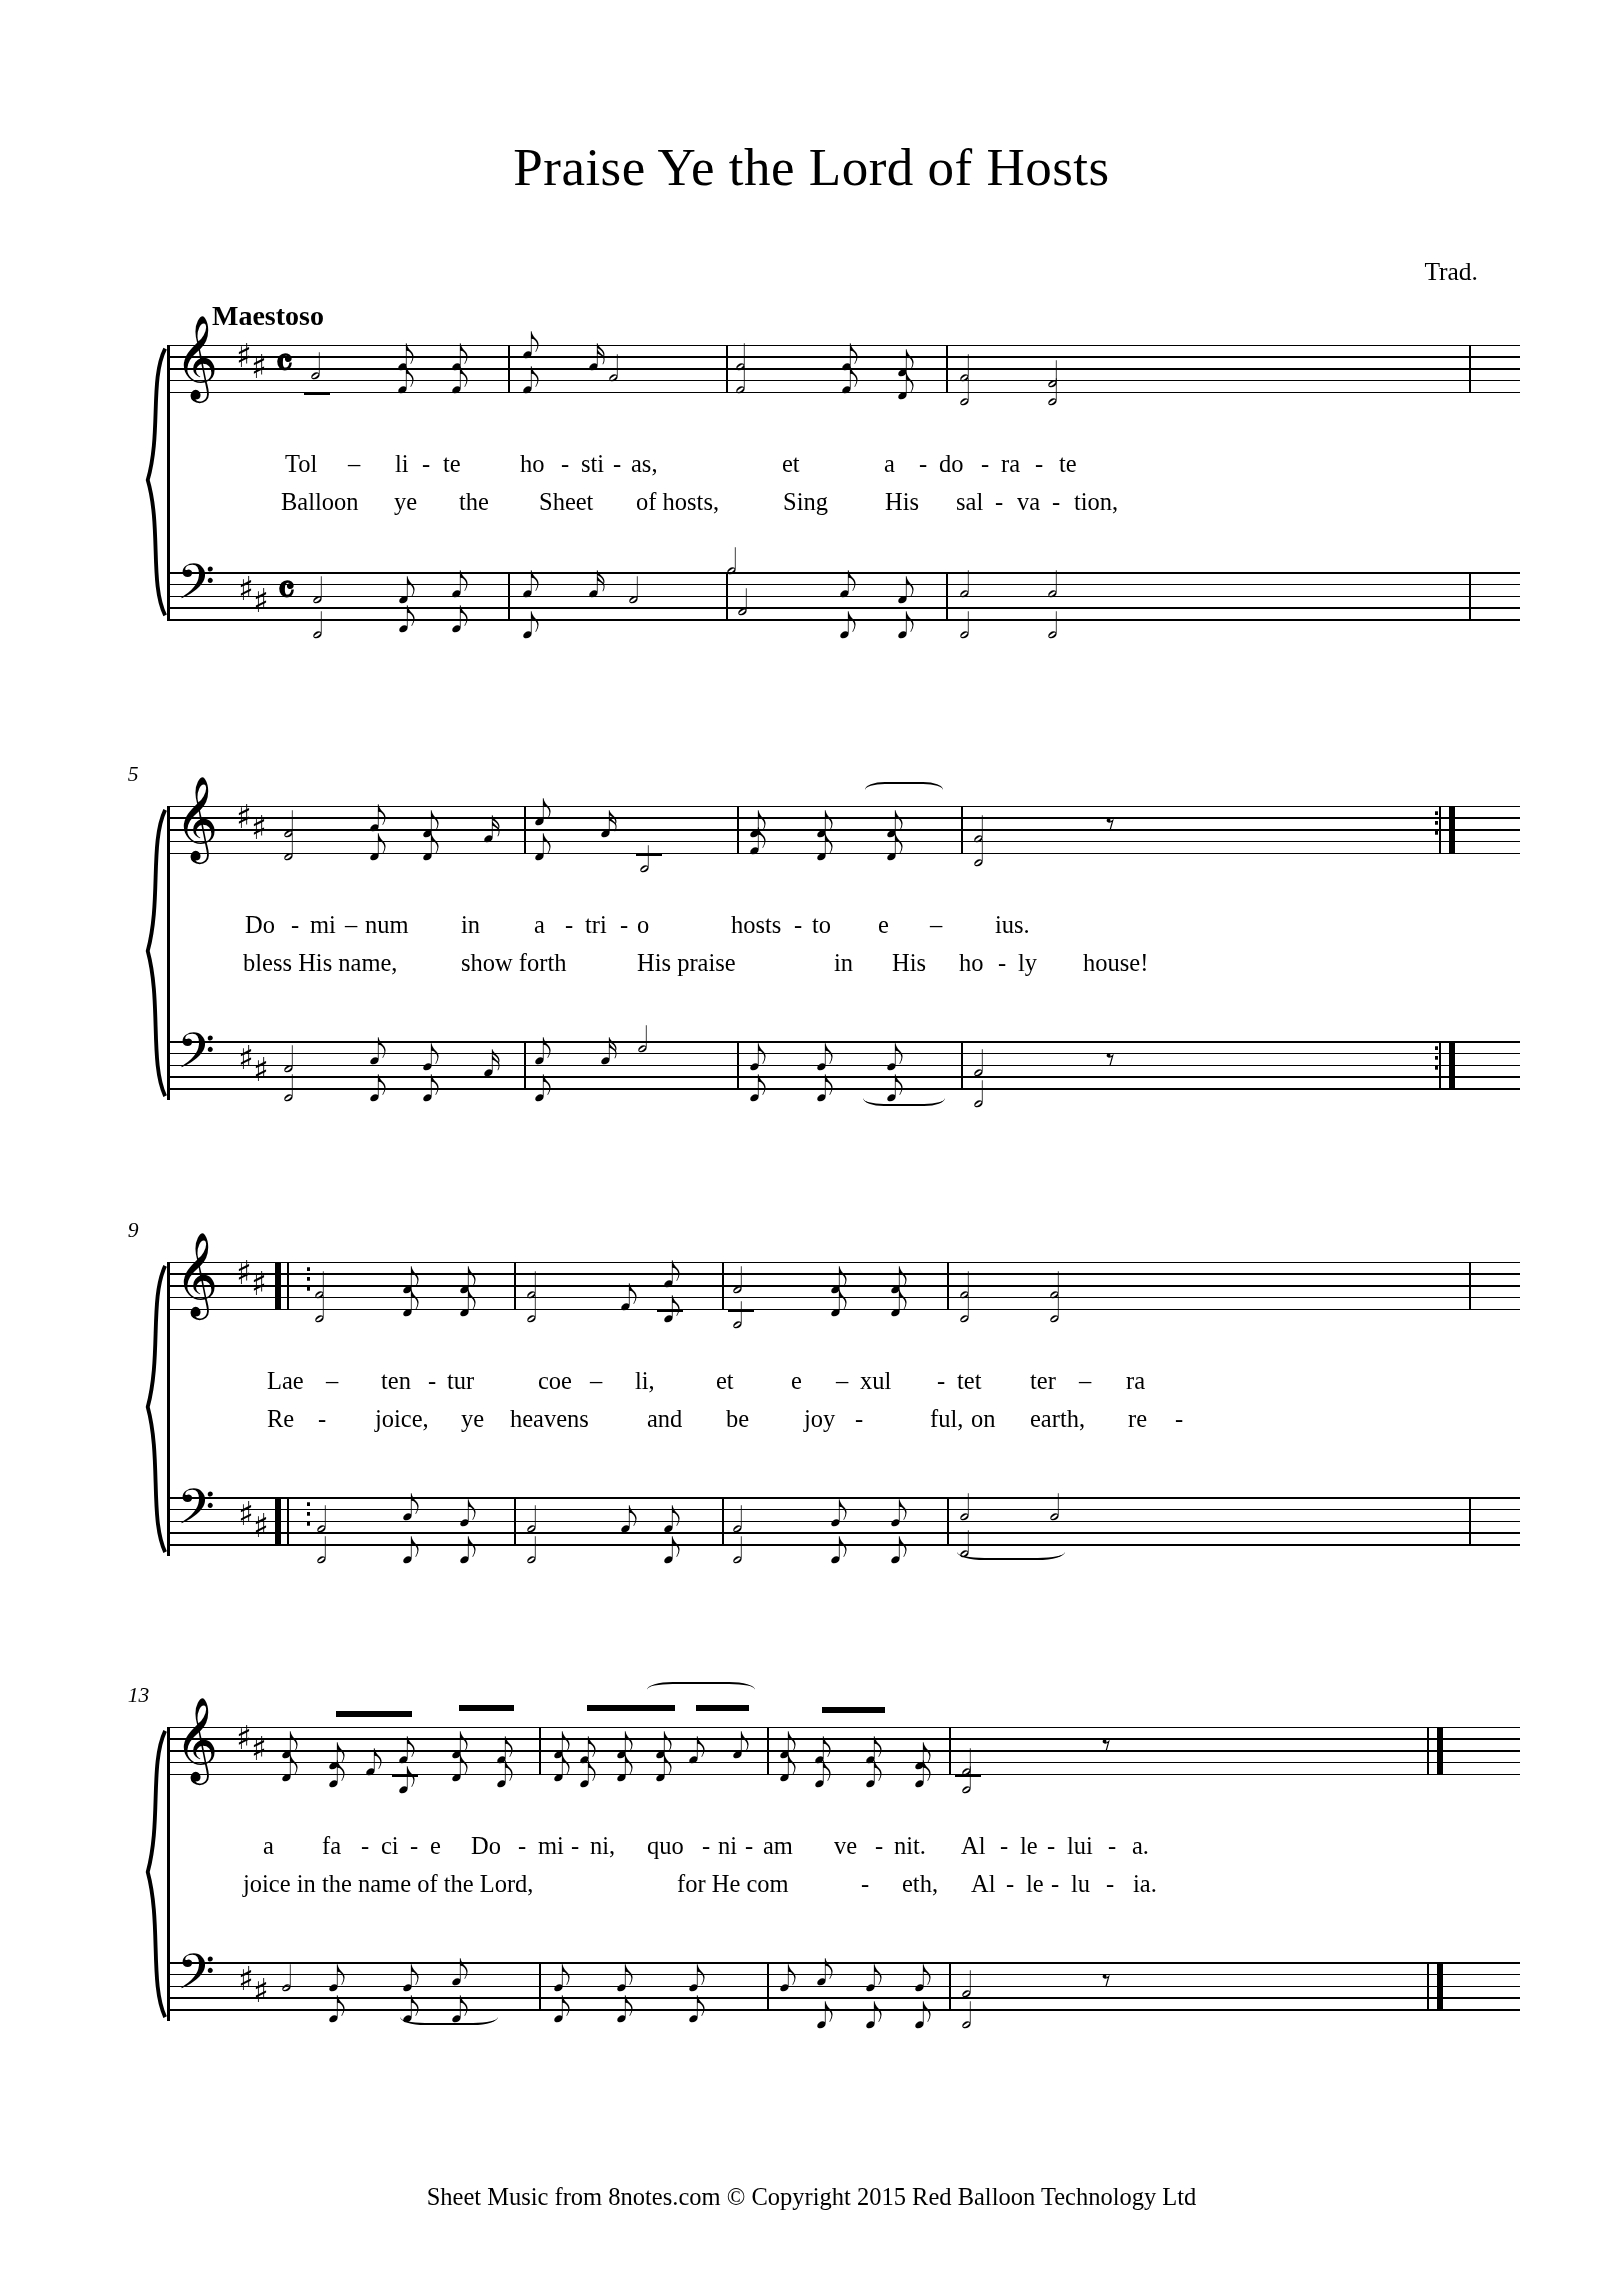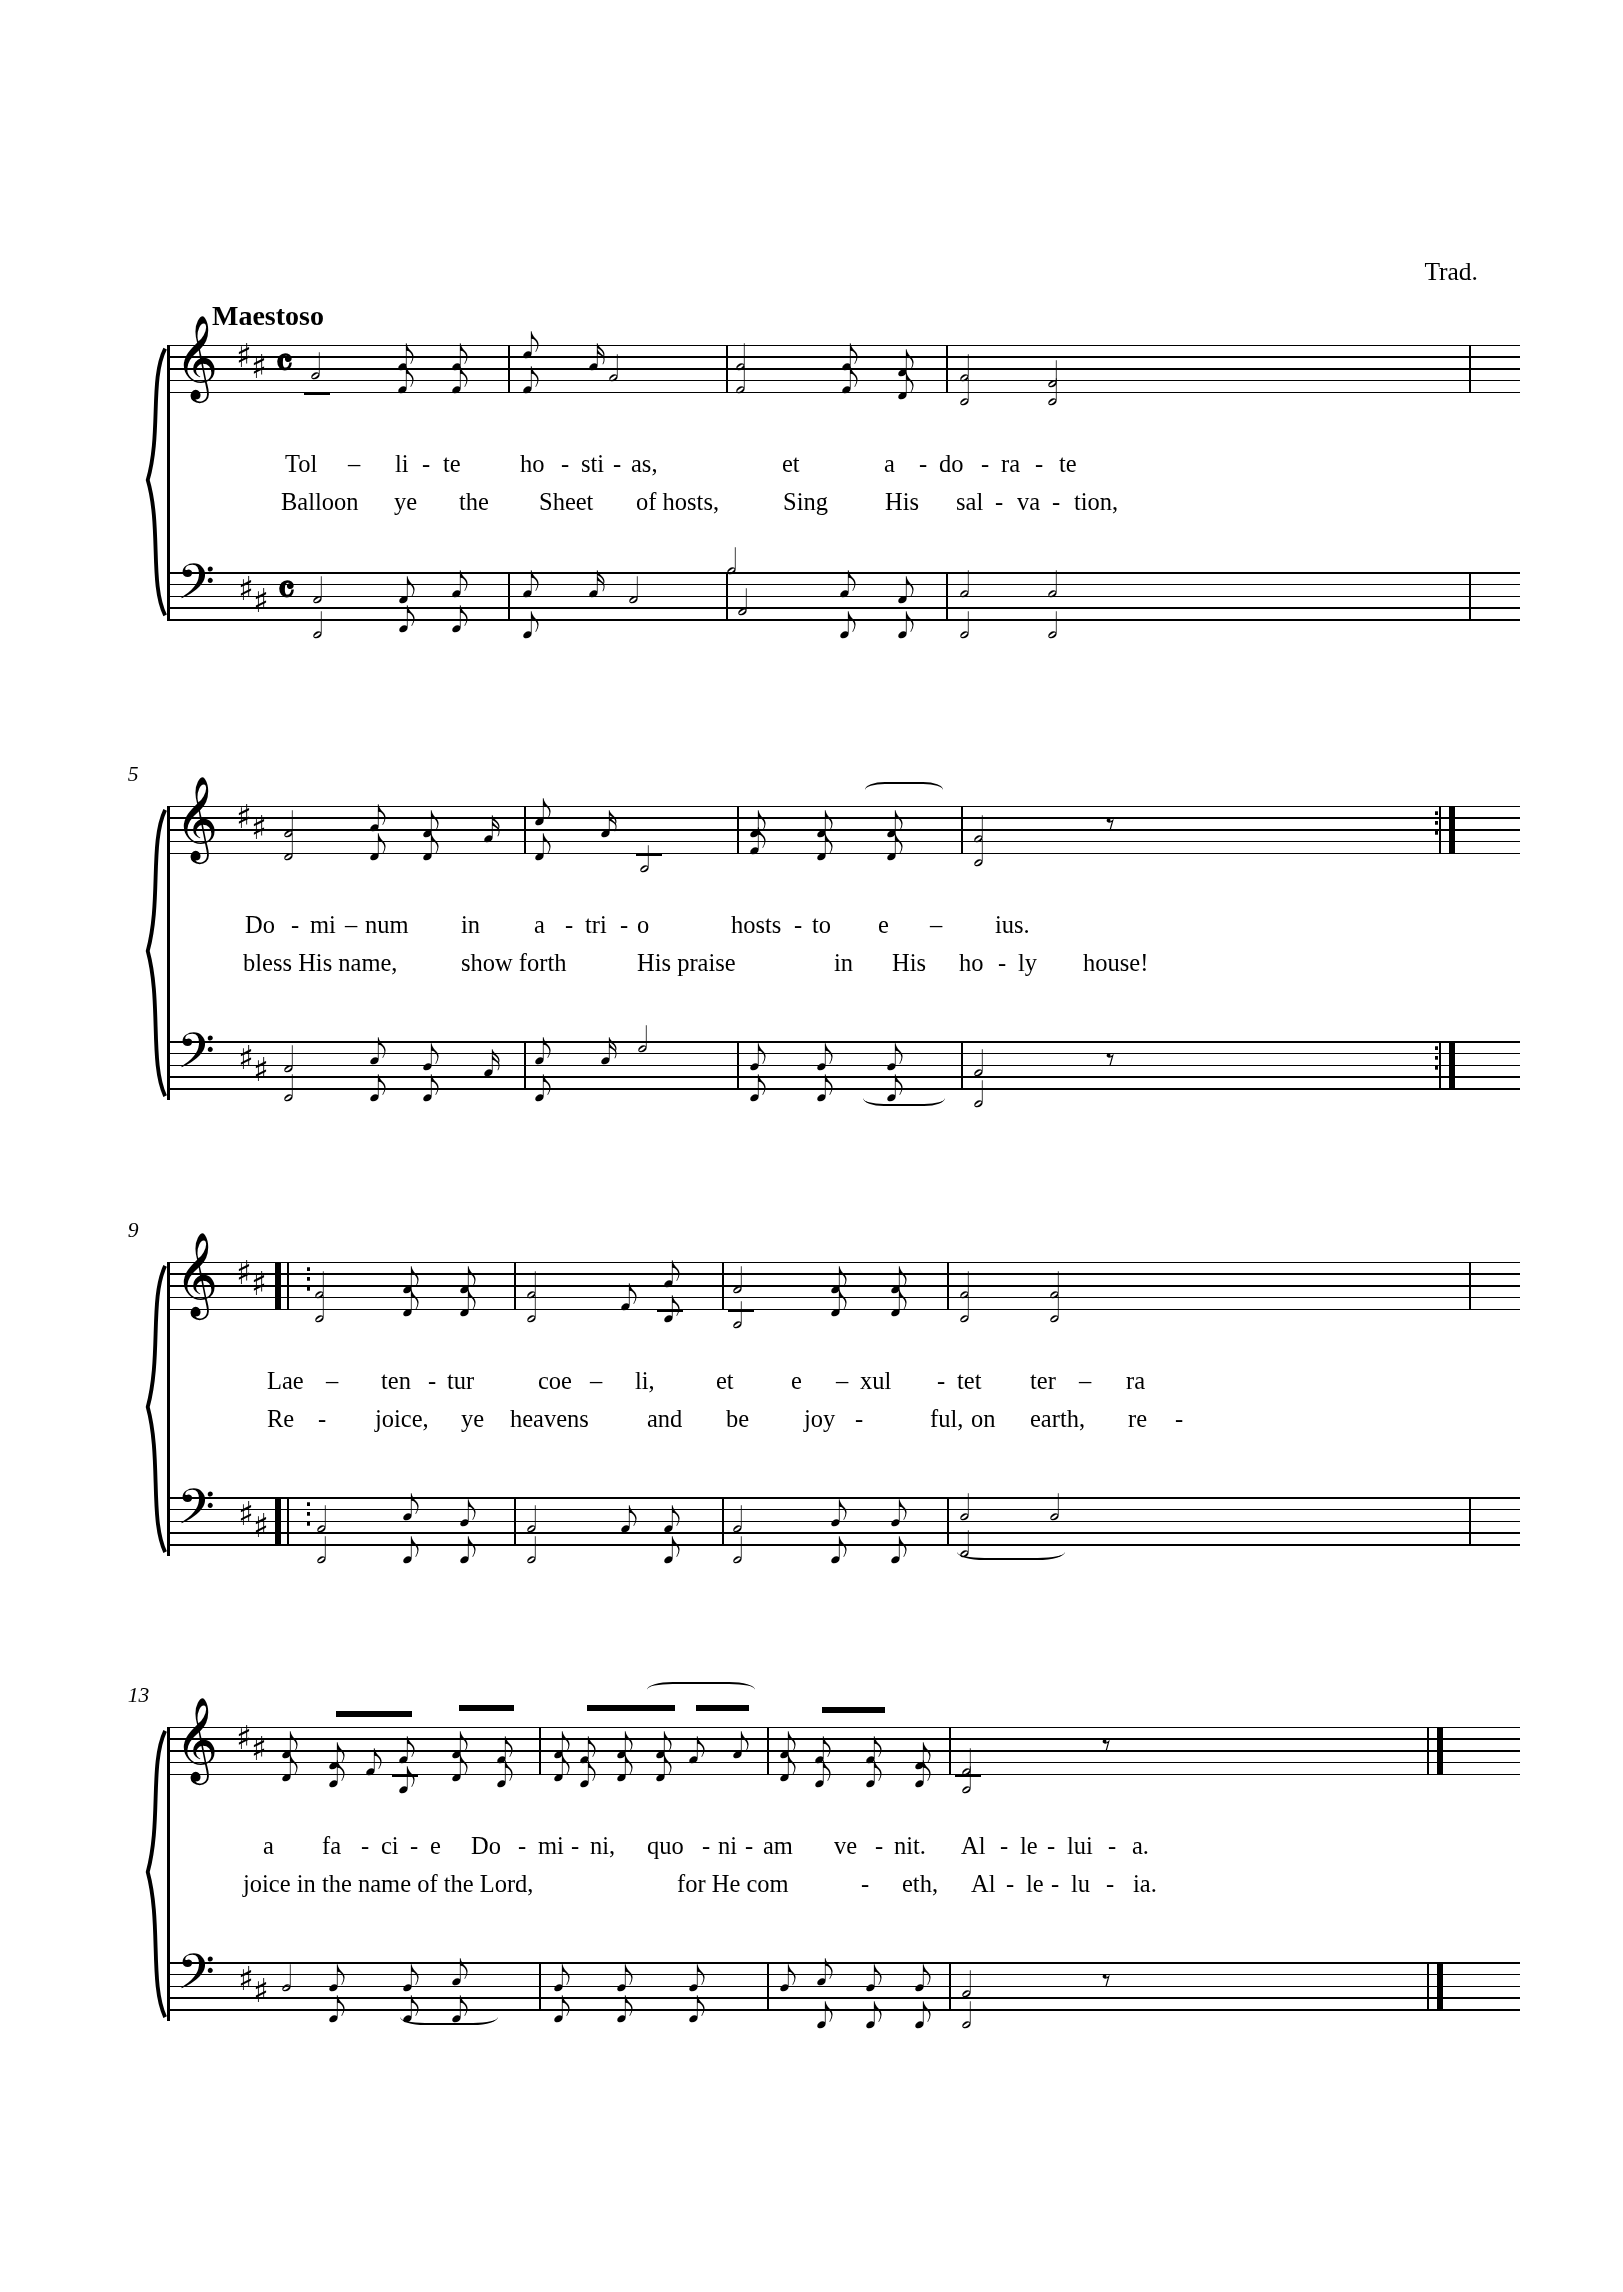--- a/index.html
+++ b/index.html
@@ -175,20 +175,21 @@
     font-size: 29px;
     font-family: "DejaVu Sans", sans-serif;
     line-height: 1;
   }
 </style>
 </head>
 <body>
 
 <div class="page">
 
+  <div class="title">Praise Ye the Lord of Hosts</div>
   <div class="composer">Trad.</div>
 
   <div class="system" style="top:323px; height:314px;">
     <div class="tempo" style="left:94px; top:-23.5px;">Maestoso</div>
 
     <div class="brace" style="top:21.6px;">
       <svg width="29" height="274" viewBox="0 0 30 280">
         <path d="M26 2 C10 34 22 90 8 138 C22 186 10 246 26 278" stroke="#000" stroke-width="4" fill="none"></path>
       </svg>
     </div>
@@ -691,14 +692,15 @@
     <div class="note" style="left:796px; top:257px;">𝅘𝅥𝅮</div>
     <div class="note" style="left:796px; top:294px;">𝅘𝅥𝅮</div>
     <div class="barline" style="left:831px; top:257px; height:47px;"></div>
     <div class="note" style="left:843px; top:263px;">𝅗𝅥</div>
     <div class="note" style="left:843px; top:294px;">𝅗𝅥</div>
     <div class="rest" style="left:984px; top:259px;">𝄾</div>
     <div class="barline" style="left:1309px; top:257px; height:47px;"></div>
     <div class="thickbar" style="left:1319px; top:257px; height:47px;"></div>
   </div>
 
+  <div class="footer">Sheet Music from 8notes.com © Copyright 2015 Red Balloon Technology Ltd</div>
 </div>
 
 
 </body></html>

